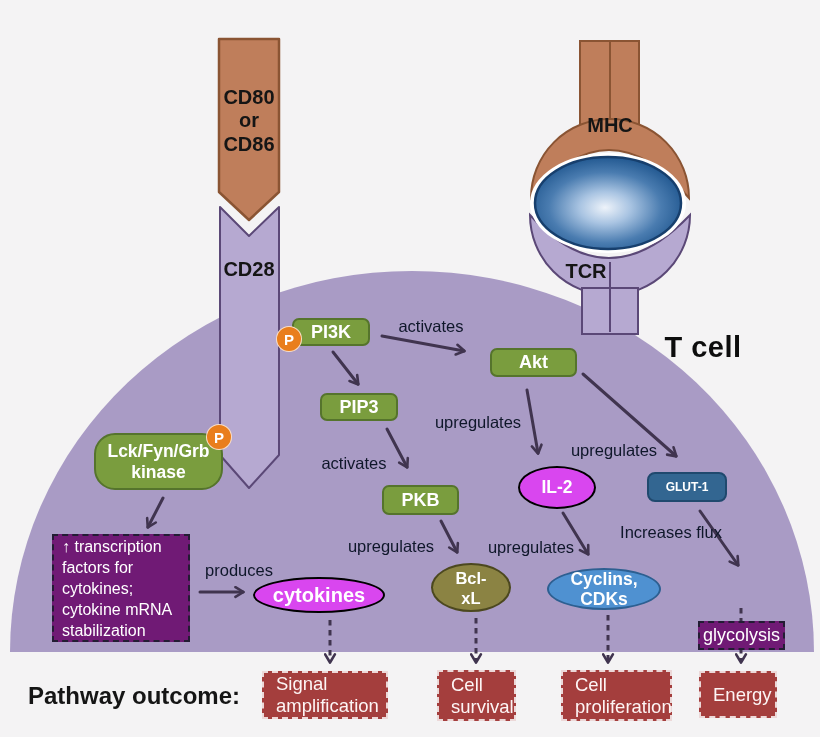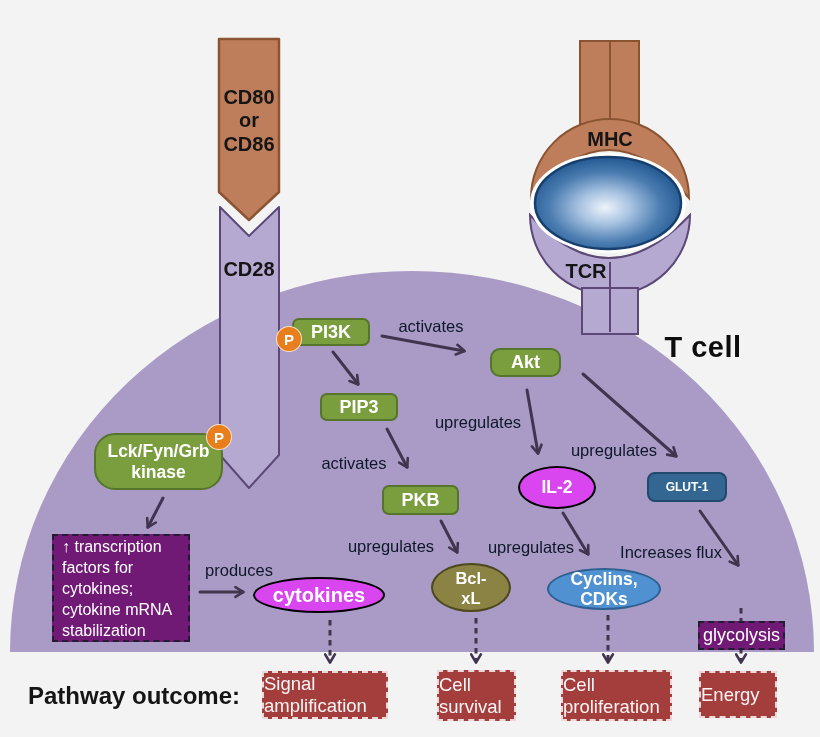--- a/index.html
+++ b/index.html
@@ -18,21 +18,21 @@
         color:#fff;font-weight:bold;font-size:18px;line-height:21px;}
   .bluebox{background:#336691;border:2px solid #20496e;border-radius:8px;
         color:#fff;font-weight:bold;font-size:12px;}
   .ell{border-radius:50%;color:#fff;font-weight:bold;}
   .teal{background:#d946ef;border:2px solid #000000;}
   .olive{background:#8b8343;border:2px solid #4c481f;}
   .cycblue{background:#4f91d1;border:2px solid #2d5f91;}
   .dbox{background:#701a75;border:2px dashed #221c33;color:#fff;}
   .rbox{background:#a43e3d;border:2px dashed rgba(255,255,255,0.8);color:#fdf5f5;
         font-size:18.5px;line-height:22px;align-items:center;justify-content:flex-start;
-        text-align:left;padding-left:0;}
+        text-align:left;padding-left:12px;}
   .pcirc{width:26px;height:26px;border-radius:50%;background:#e97e1c;
          border:1.5px solid rgba(255,255,255,0.75);color:#fff;font-weight:bold;
          font-size:15px;}
   .mlbl{color:#151515;font-weight:bold;font-size:20px;line-height:23.5px;}
   .lbl{position:absolute;transform:translate(-50%,-50%);white-space:nowrap;
        color:#0f172a;font-size:16.5px;}
   .big{color:#0d0d0d;font-weight:bold;font-size:29px;letter-spacing:0.5px;}
   .heading{color:#151515;font-weight:bold;font-size:24px;justify-content:flex-start;
            text-align:left;white-space:nowrap;}
 </style>
@@ -98,29 +98,29 @@
       <line x1="476" y1="618" x2="476" y2="662" marker-end="url(#arrowHead)"></line>
       <line x1="608" y1="615" x2="608" y2="662" marker-end="url(#arrowHead)"></line>
       <line x1="741" y1="608" x2="741" y2="662" marker-end="url(#arrowHead)"></line>
     </g>
   </svg>
 
   <div class="node mlbl" style="left:209px;top:85px;width:80px;height:72px;">CD80
 or
 CD86</div>
   <div class="node mlbl" style="left:209px;top:258px;width:80px;height:24px;">CD28</div>
-  <div class="node mlbl" style="left:570px;top:128px;width:80px;height:24px;">MHC</div>
+  <div class="node mlbl" style="left:570px;top:114px;width:80px;height:24px;">MHC</div>
   <div class="node mlbl" style="left:546px;top:260px;width:80px;height:24px;">TCR</div>
   <div class="node big" style="left:653px;top:331px;width:100px;height:32px;">T cell</div>
 
   <div class="node gbox" style="left:292px;top:318px;width:78px;height:28px;">PI3K</div>
   <div class="node pcirc" style="left:276px;top:326px;">P</div>
   <div class="node gbox" style="left:320px;top:393px;width:78px;height:28px;">PIP3</div>
   <div class="node gbox" style="left:382px;top:485px;width:77px;height:30px;">PKB</div>
-  <div class="node gbox" style="left:490px;top:348px;width:71px;height:29px;border-radius:10px;">Akt</div>
+  <div class="node gbox" style="left:490px;top:348px;width:87px;height:29px;">Akt</div>
   <div class="node gbox" style="left:94px;top:433px;width:129px;height:57px;font-size:17.5px;border-radius:21px;">Lck/Fyn/Grb
 kinase</div>
   <div class="node pcirc" style="left:206px;top:424px;">P</div>
   <div class="node bluebox" style="left:647px;top:472px;width:80px;height:30px;">GLUT-1</div>
 
   <div class="node ell teal" style="left:518px;top:466px;width:78px;height:43px;font-size:17.5px;">IL-2</div>
   <div class="node ell teal" style="left:253px;top:577px;width:132px;height:36px;font-size:20px;">cytokines</div>
   <div class="node ell olive" style="left:431px;top:563px;width:80px;height:49px;font-size:16.5px;line-height:20px;">Bcl-
 xL</div>
   <div class="node ell cycblue" style="left:547px;top:568px;width:114px;height:42px;font-size:17.5px;line-height:20px;">Cyclins,
@@ -133,21 +133,21 @@
 stabilization</div>
   <div class="node dbox" style="left:698px;top:573px;width:87px;height:29px;font-size:18px;margin-top:48px;">glycolysis</div>
 
   <div class="lbl" style="left:431px;top:326px;">activates</div>
   <div class="lbl" style="left:354px;top:463px;">activates</div>
   <div class="lbl" style="left:478px;top:422px;">upregulates</div>
   <div class="lbl" style="left:614px;top:450px;">upregulates</div>
   <div class="lbl" style="left:391px;top:546px;">upregulates</div>
   <div class="lbl" style="left:531px;top:547px;">upregulates</div>
   <div class="lbl" style="left:239px;top:570px;">produces</div>
-  <div class="lbl" style="left:671px;top:552px;">Increases flux</div>
+  <div class="lbl" style="left:671px;top:532px;">Increases flux</div>
 
   <div class="node heading" style="left:28px;top:682px;width:215px;height:28px;">Pathway outcome:</div>
   <div class="node rbox" style="left:262px;top:671px;width:126px;height:48px;">Signal
 amplification</div>
   <div class="node rbox" style="left:437px;top:670px;width:79px;height:51px;">Cell
 survival</div>
   <div class="node rbox" style="left:561px;top:670px;width:111px;height:51px;">Cell
 proliferation</div>
   <div class="node rbox" style="left:699px;top:671px;width:78px;height:47px;">Energy</div>
 

